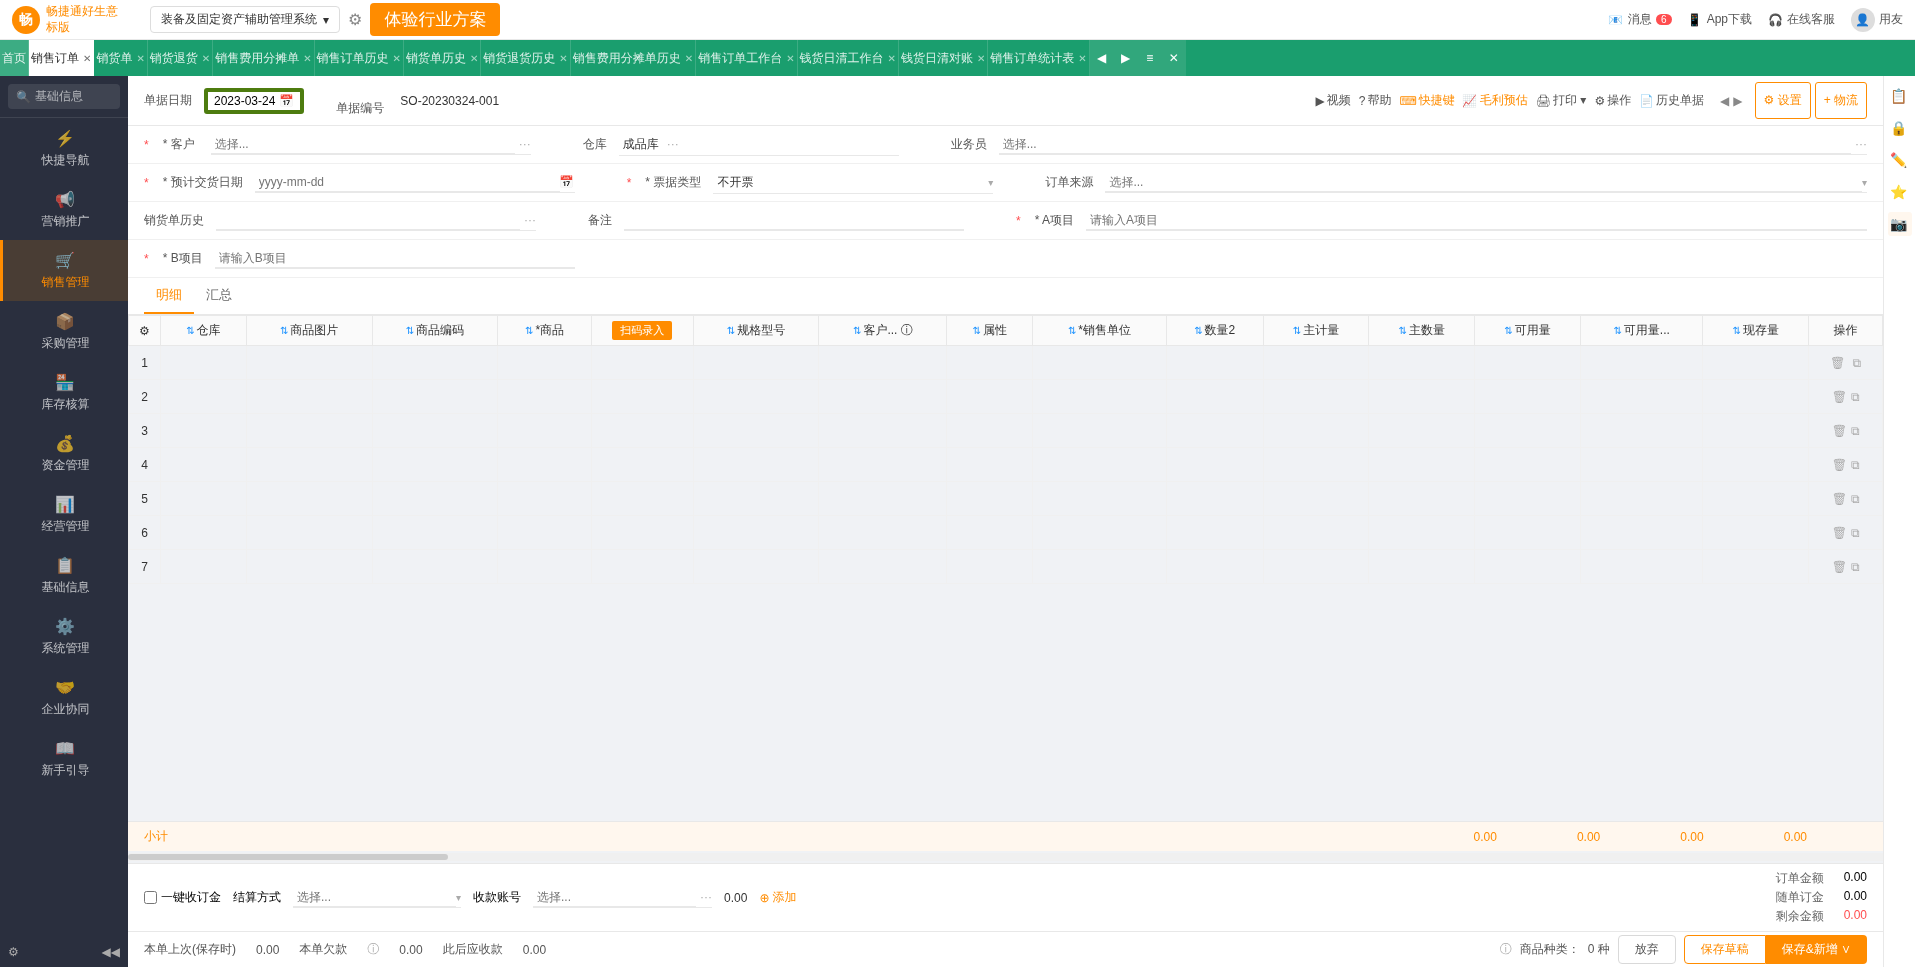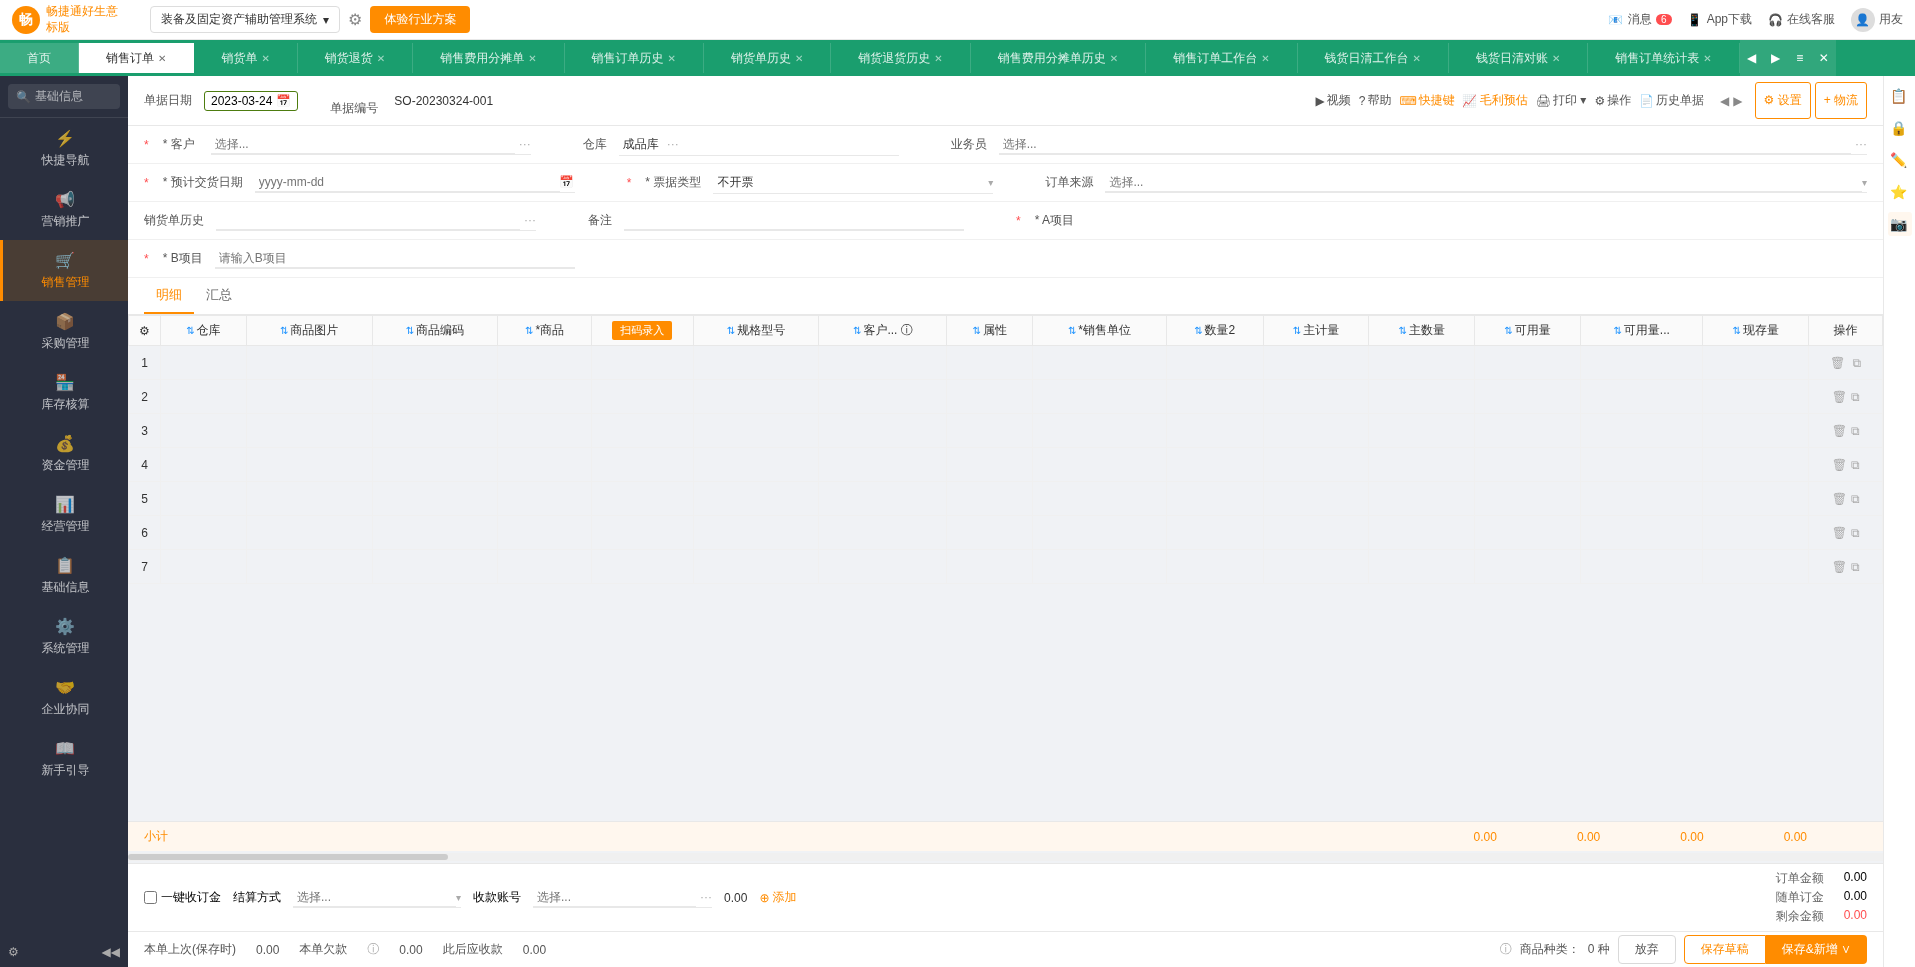--- a/index.html
+++ b/index.html
@@ -48,21 +48,21 @@
       margin-left: 10px;
     }
 
     .solution-btn {
       background: #ff8c00;
       color: white;
       padding: 5px 14px;
       border-radius: 4px;
       border: none;
       cursor: pointer;
-      font-size: 12px;
+      font-size: 17px;
       margin-left: 8px;
     }
 
     .top-right {
       margin-left: auto;
       display: flex;
       align-items: center;
       gap: 16px;
     }
     .top-right-item {
@@ -87,22 +87,22 @@
     
     .tab-bar {
       height: 36px;
       background: #1a9e6e;
       display: flex;
       align-items: center;
       padding: 0 0;
       overflow: hidden;
     }
     .tab-item {
-      padding: 0 27px;
-      height: 30px;
+      padding: 0 2px;
+      height: 36px;
       display: flex;
       align-items: center;
       color: rgba(255,255,255,0.85);
       cursor: pointer;
       font-size: 12px;
       white-space: nowrap;
       gap: 4px;
       border-right: 1px solid rgba(255,255,255,0.15);
       flex-shrink: 0;
     }
@@ -556,21 +556,21 @@
       <span style="color:#aaa;cursor:pointer;">◀◀</span>
     </div>
   </div>
 
   <div class="content-wrapper">
 
     <div class="form-section">
 
       <div class="form-field-row" style="background:#fff;padding:6px 16px;border-bottom:1px solid #e8e8e8;">
         <span class="field-label">单据日期</span>
-        <div style="display:flex;align-items:center;gap:4px;border:1px solid #4d7c0f;border-radius:3px;padding:2px 6px;cursor:pointer;">
+        <div style="display:flex;align-items:center;gap:4px;border:4px solid #4d7c0f;border-radius:3px;padding:2px 6px;cursor:pointer;">
           <span>2023-03-24</span>
           <span>📅</span>
         </div>
         <span class="field-label" style="margin-left:20px;margin-top:16px;">单据编号</span>
         <span style="color:#333;margin-left:4px;">SO-20230324-001</span>
 
         <div class="header-right-actions">
           <div class="icon-btn">
             <span>▶</span>
             <span>视频</span>
@@ -654,20 +654,23 @@
         <div style="flex:1;max-width:320px;border-bottom:1px solid #e8e8e8;display:flex;align-items:center;">
           <input class="field-input" style="width: 100%;">
           <span class="field-dots">···</span>
         </div>
         <span style="margin-left:40px;" class="field-label">备注</span>
         <div style="flex:1;max-width:340px;border-bottom:1px solid #e8e8e8;">
           <input class="field-input" style="width: 100%;">
         </div>
         <span style="margin-left:40px;" class="field-required">*</span>
         <span class="field-label">* A项目</span>
+        <div style="flex:1;border-bottom:1px solid #e8e8e8;">
+          <input class="field-input" placeholder="请输入A项目" style="width: 100%;">
+        </div>
       </div>
 
       <div class="form-field-row">
         <span class="field-required">*</span>
         <span class="field-label">* B项目</span>
         <div style="flex:1;max-width:360px;border-bottom:1px solid #e8e8e8;">
           <input class="field-input" placeholder="请输入B项目" style="width: 100%;">
         </div>
       </div>
     </div>

